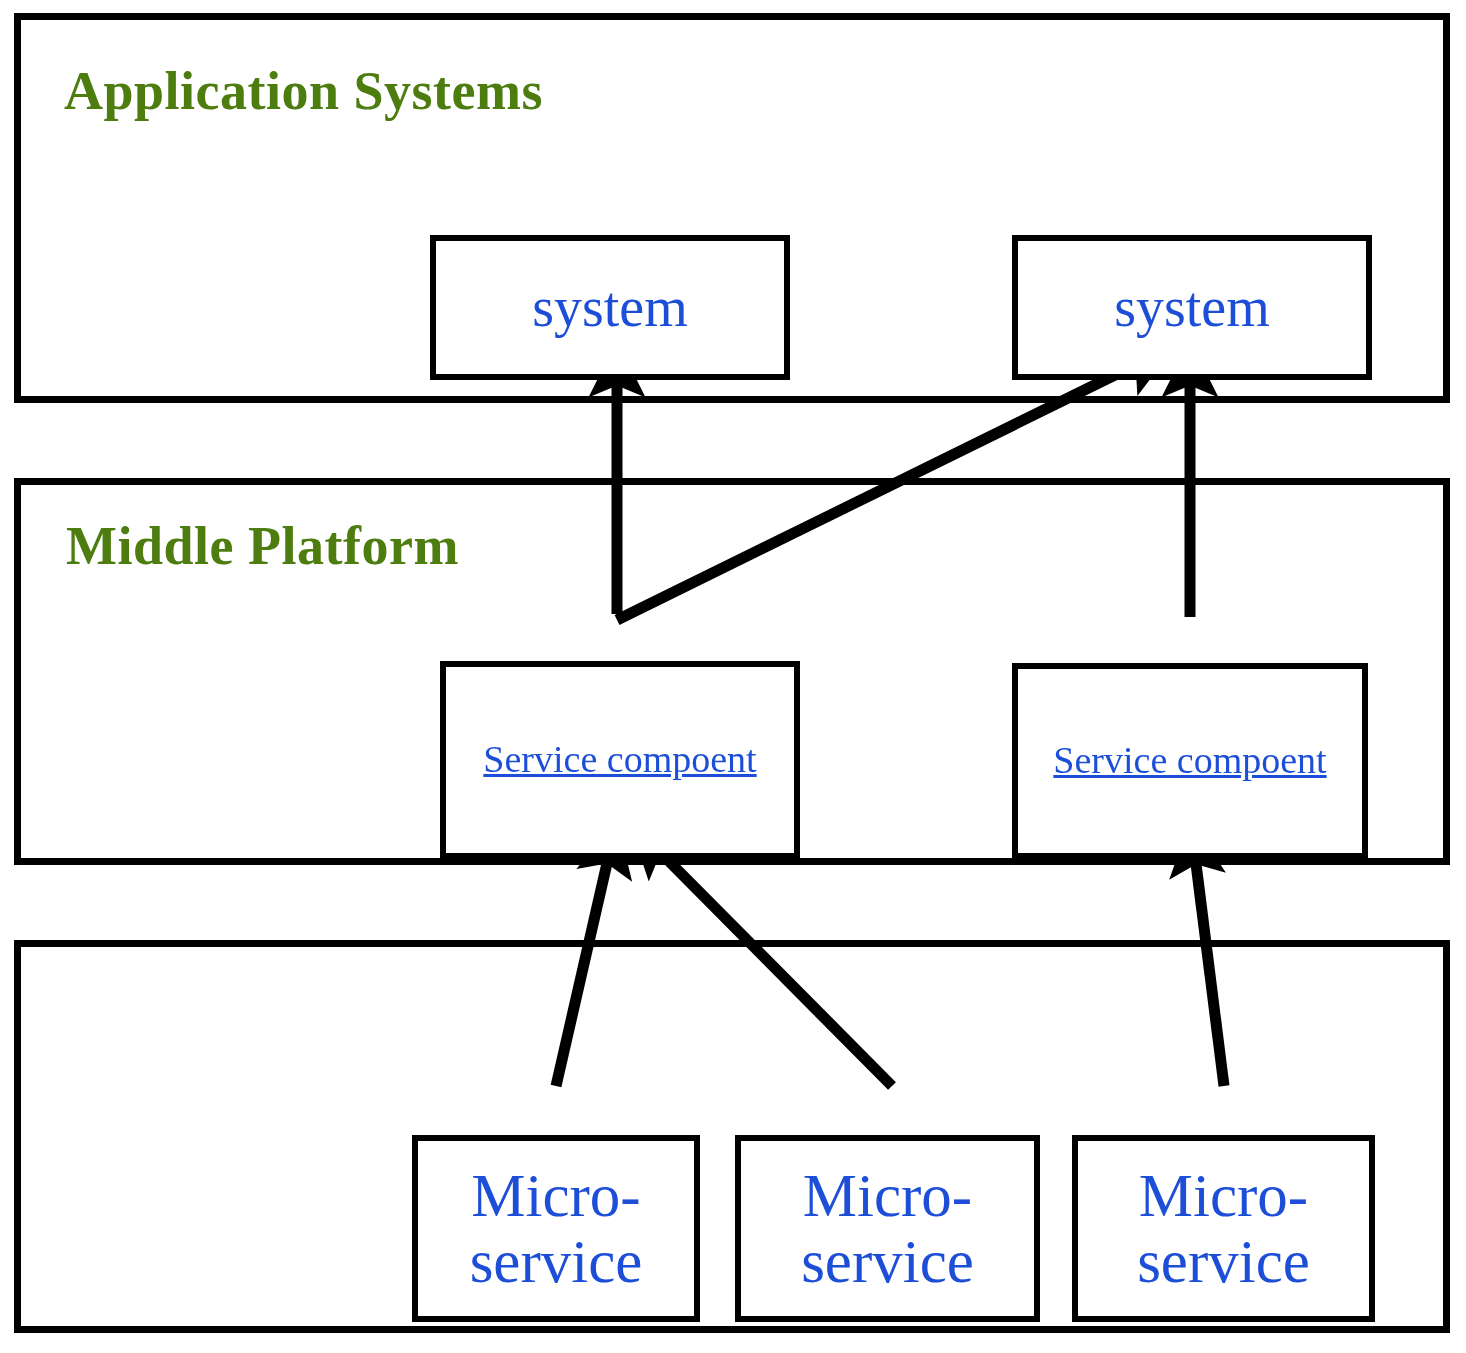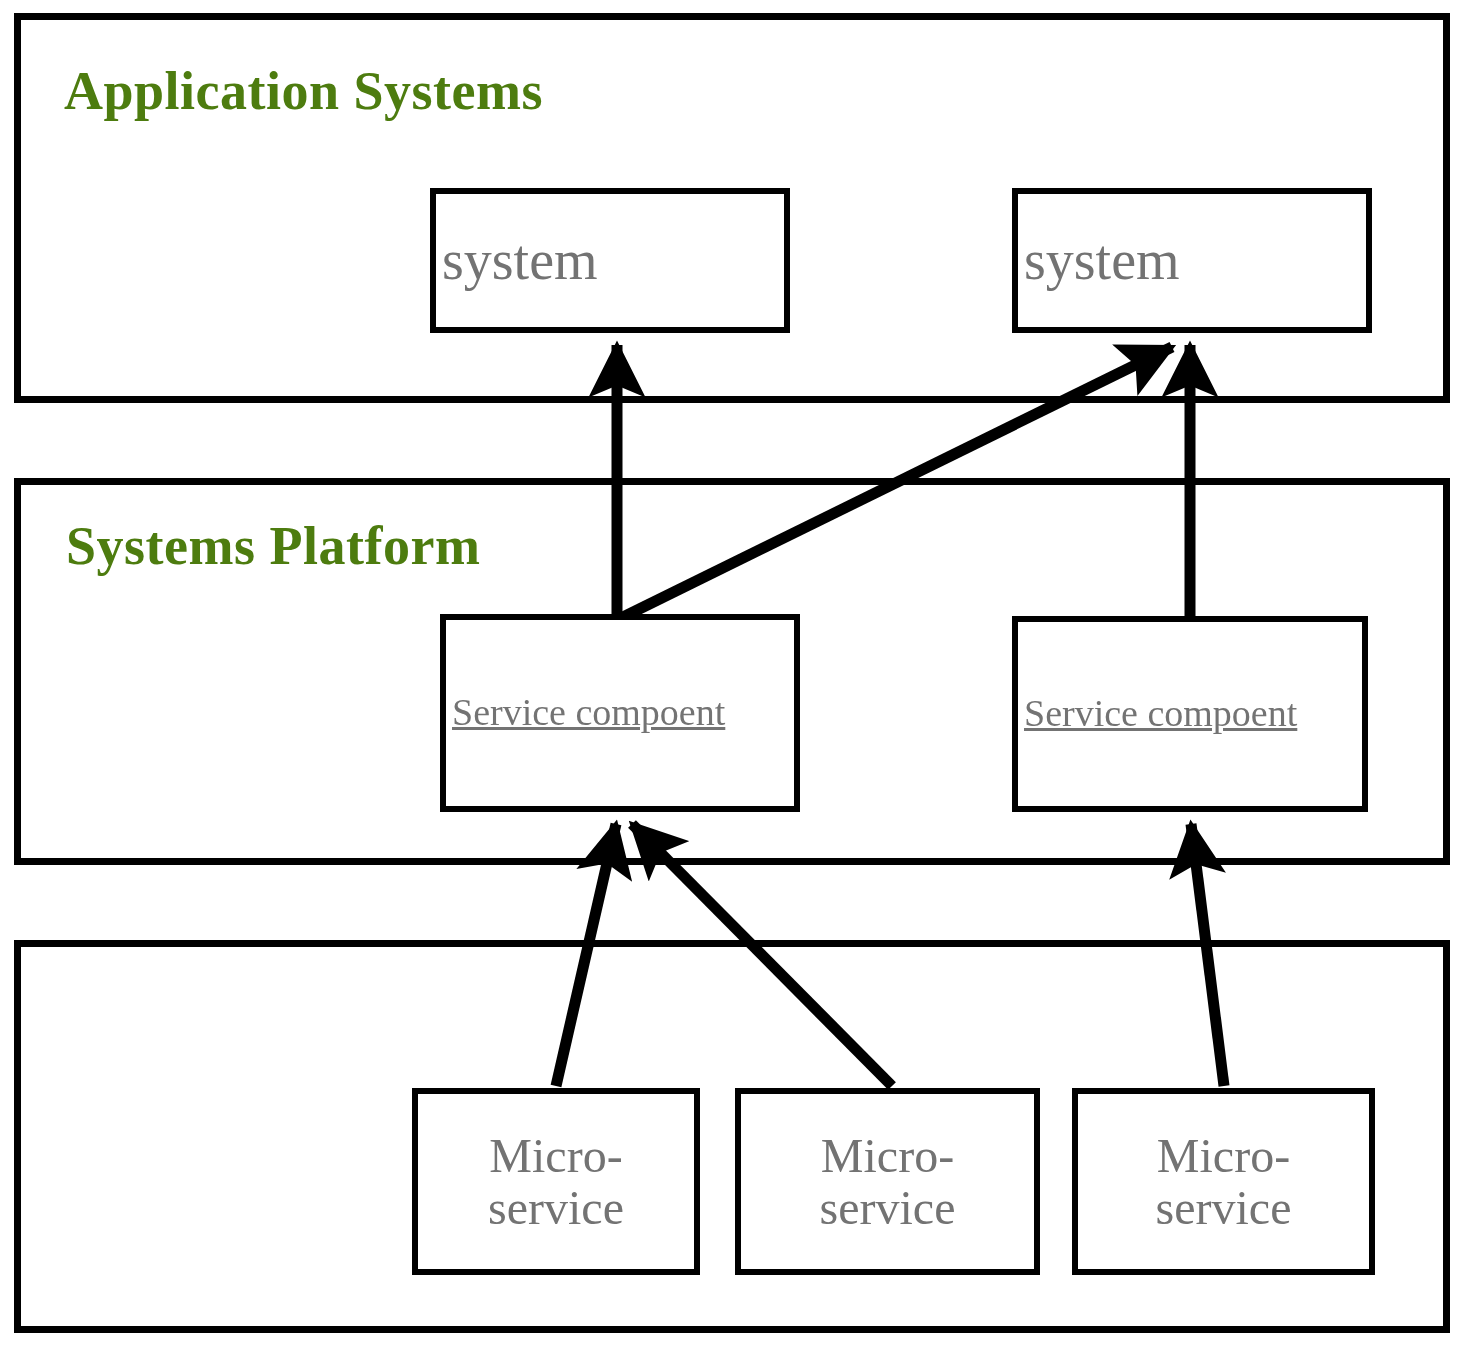--- a/index.html
+++ b/index.html
@@ -32,34 +32,36 @@
     white-space: nowrap;
     letter-spacing: 0.5px;
   }
   .node {
     position: absolute;
     box-sizing: border-box;
     border: 6px solid #000000;
     background: #ffffff;
     display: flex;
     align-items: center;
+    justify-content: center;
     text-align: center;
     font-family: "Liberation Serif", "DejaVu Serif", serif;
     font-weight: normal;
-    color: #737373;
+    color: #1d4ed8;
     z-index: 5;
+    margin-top: 47px;
   }
   .node-label {
     display: block;
     line-height: 1.08;
     padding: 0 6px;
   }
   .node-system .node-label { font-size: 56px; }
   .node-service .node-label { font-size: 38px; text-decoration: underline; }
-  .node-micro .node-label { font-size: 48px; }
+  .node-micro .node-label { font-size: 61px; }
   #edges {
     position: absolute;
     left: 0;
     top: 0;
     width: 1466px;
     height: 1353px;
     z-index: 2;
     pointer-events: none;
   }
 </style>
@@ -93,21 +95,21 @@
 
   <div class="node node-system" style="left:430px; top:188px; width:360px; height:145px;">
     <span class="node-label">system</span>
   </div>
 
   <div class="node node-system" style="left:1012px; top:188px; width:360px; height:145px;">
     <span class="node-label">system</span>
   </div>
 
   <div class="layer" style="left:14px; top:478px; width:1436px; height:387px;"></div>
-  <div class="layer-title" style="left:66px; top:519px;">Systems Platform</div>
+  <div class="layer-title" style="left:66px; top:519px;">Middle Platform</div>
 
   <div class="node node-service" style="left:440px; top:614px; width:360px; height:198px;">
     <span class="node-label">Service compoent</span>
   </div>
 
   <div class="node node-service" style="left:1012px; top:616px; width:356px; height:196px;">
     <span class="node-label">Service compoent</span>
   </div>
 
   <div class="layer" style="left:14px; top:940px; width:1436px; height:393px;"></div>

